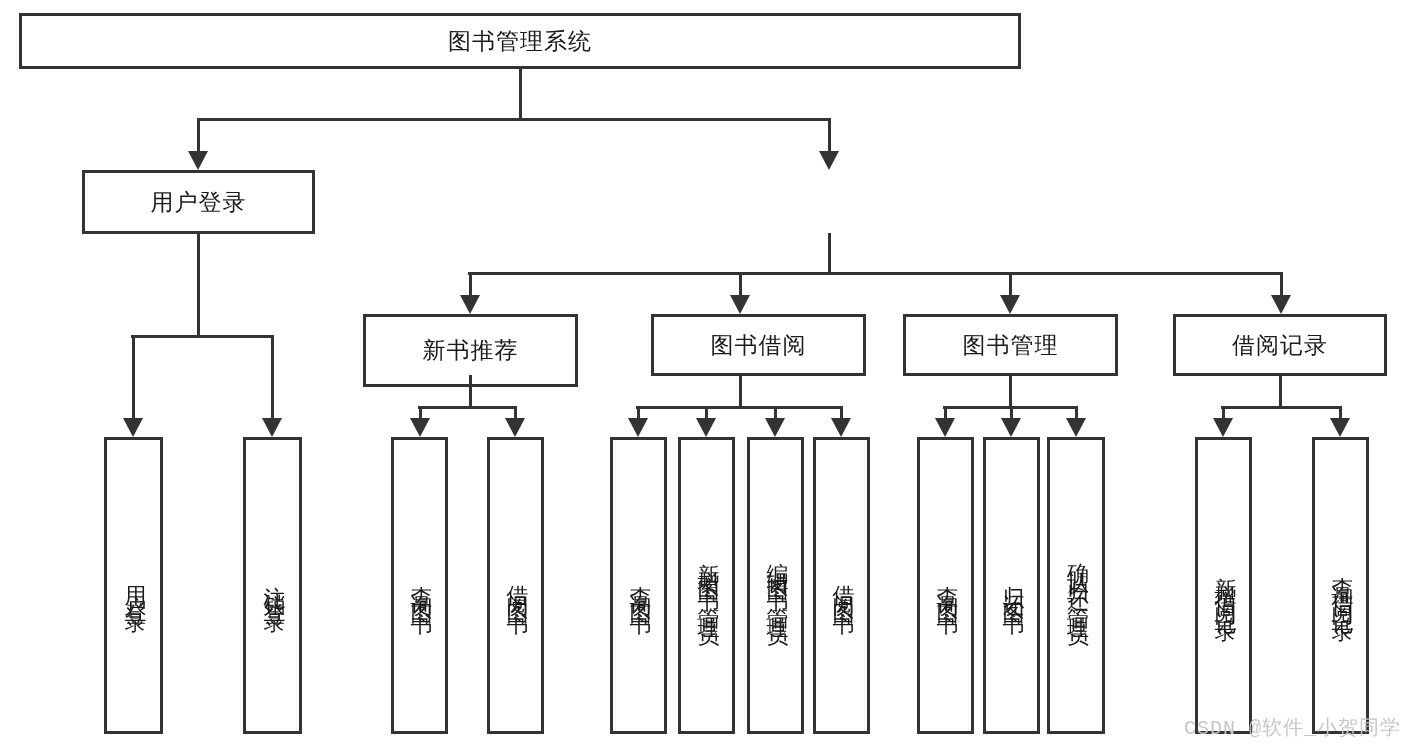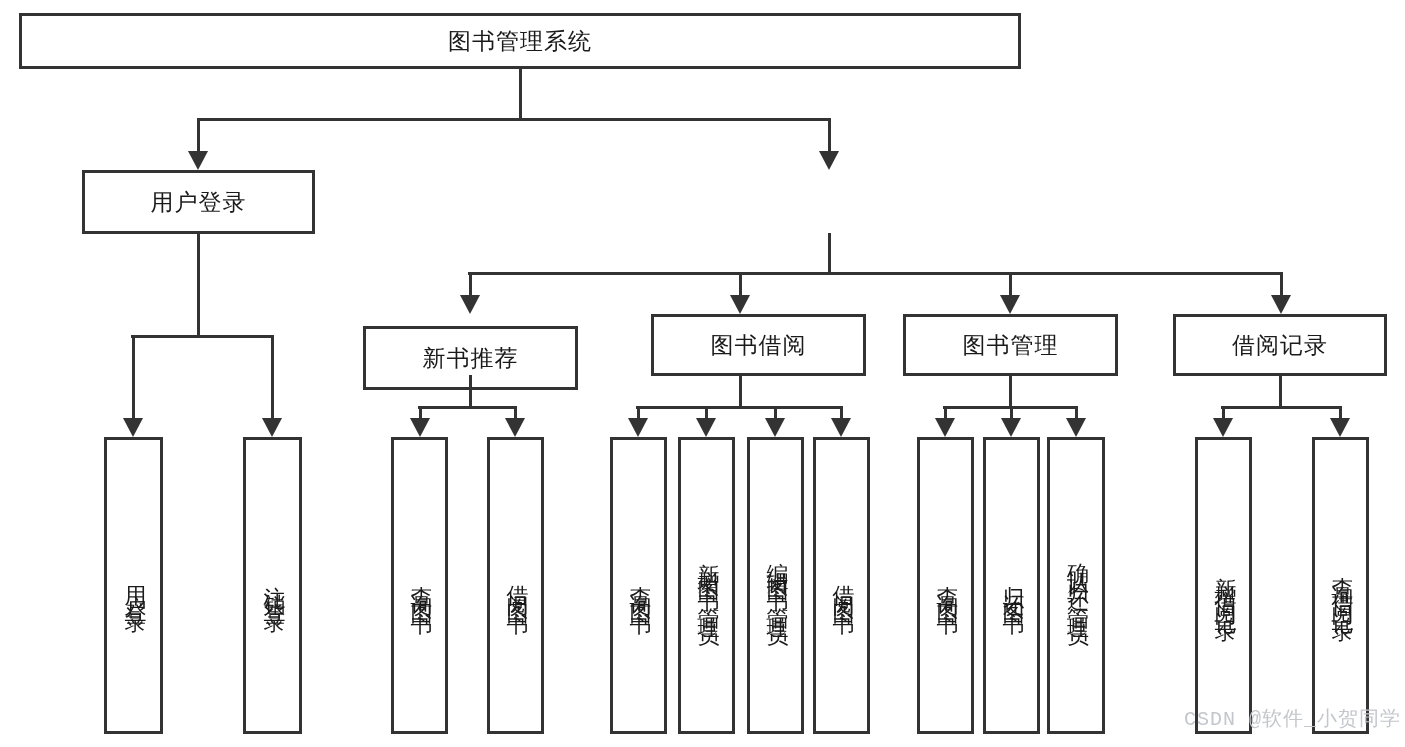--- a/index.html
+++ b/index.html
@@ -37,41 +37,41 @@
   .hline{position:absolute;height:3px;background:var(--line);}
   .vline{position:absolute;width:3px;background:var(--line);}
   .arrow{
     position:absolute;width:0;height:0;
     border-left:10px solid transparent;
     border-right:10px solid transparent;
     border-top:19px solid var(--line);
   }
   .watermark{
     position:absolute;
-    right:4px;bottom:15px;
+    right:4px;bottom:6px;
     font-size:20px;
     color:var(--watermark);
     letter-spacing:1px;
     white-space:nowrap;
   }
 </style>
 </head>
 <body>
 
 <div class="canvas">
 
   <div class="box hlabel" style="left:19px;top:13px;width:1002px;height:56px">
     <span>图书管理系统</span>
   </div>
 
   <div class="box hlabel" style="left:82px;top:170px;width:233px;height:64px">
     <span>用户登录</span>
   </div>
 
-  <div class="box hlabel" style="left:363px;top:326px;width:215px;height:64px">
+  <div class="box hlabel" style="left:363px;top:314px;width:215px;height:73px">
     <span>新书推荐</span>
   </div>
   <div class="box hlabel" style="left:651px;top:314px;width:215px;height:62px">
     <span>图书借阅</span>
   </div>
   <div class="box hlabel" style="left:903px;top:314px;width:215px;height:62px">
     <span>图书管理</span>
   </div>
   <div class="box hlabel" style="left:1173px;top:314px;width:214px;height:62px">
     <span>借阅记录</span>

